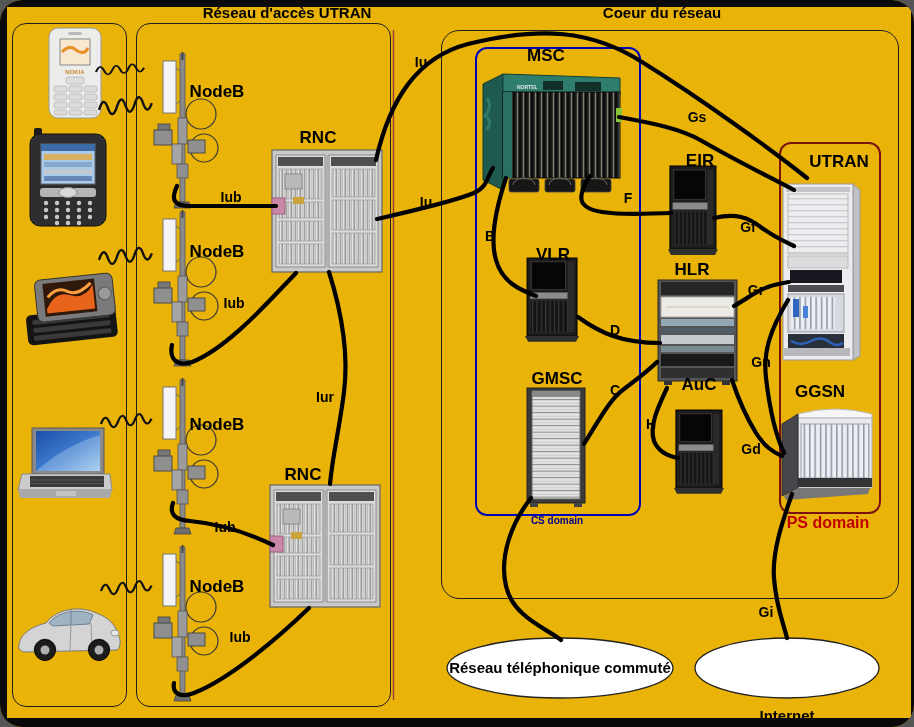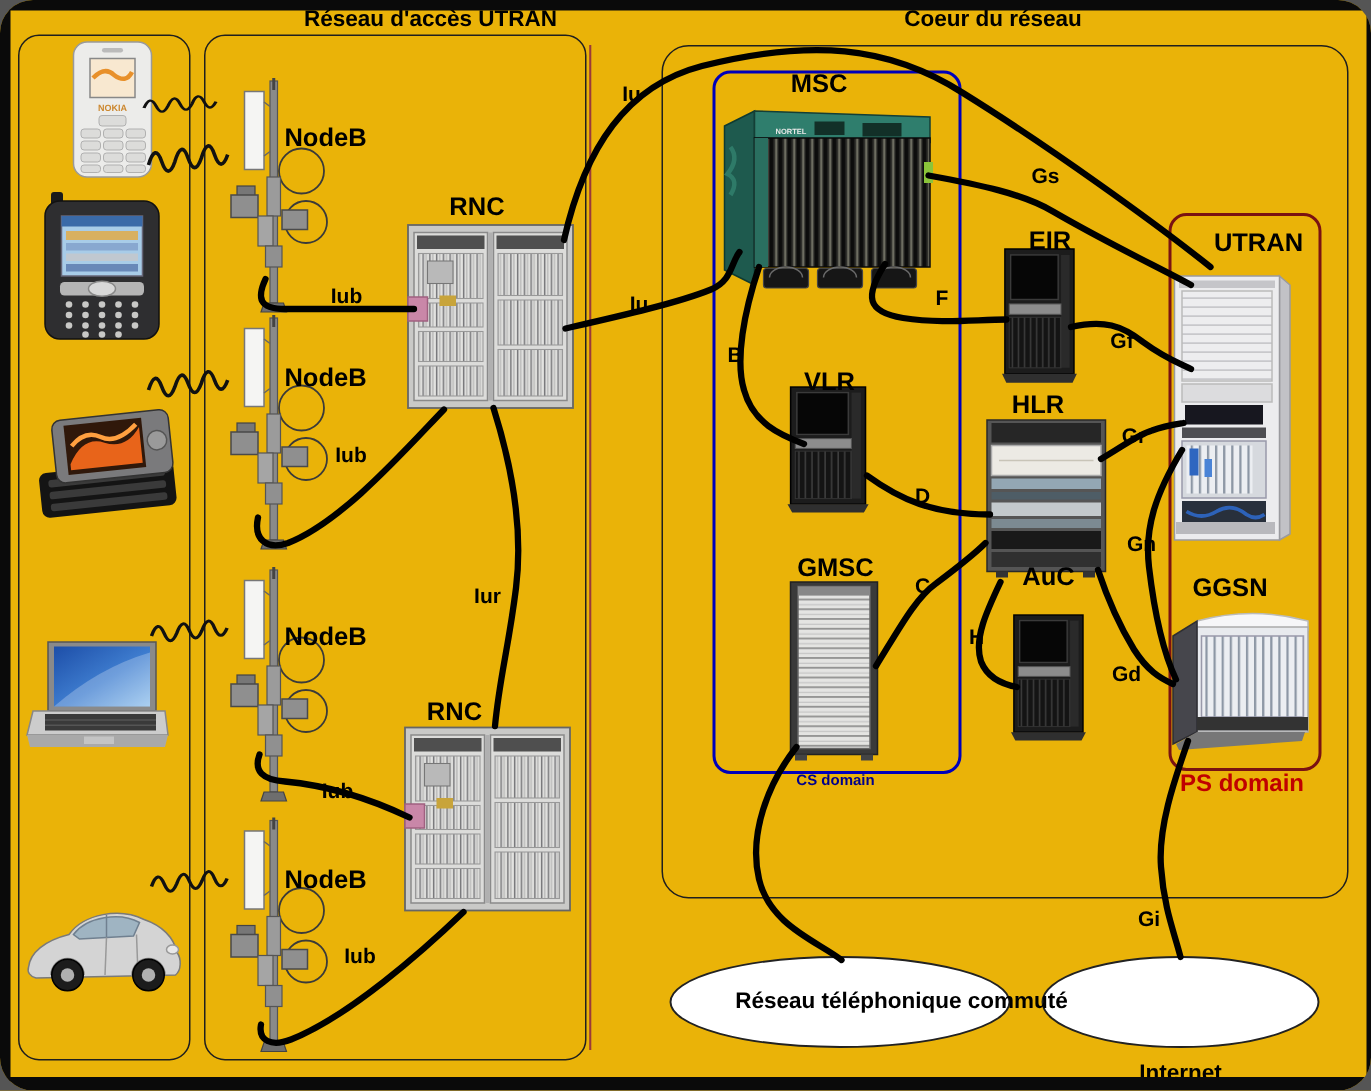--- a/index.html
+++ b/index.html
@@ -360,20 +360,20 @@
   <div class="lbl iface" style="left:490px;top:229px;">B</div>
   <div class="lbl iface" style="left:615px;top:323px;">D</div>
   <div class="lbl iface" style="left:615px;top:383px;">C</div>
   <div class="lbl iface" style="left:651px;top:417px;">H</div>
   <div class="lbl iface" style="left:748px;top:220px;">Gf</div>
   <div class="lbl iface" style="left:756px;top:283px;">Gr</div>
   <div class="lbl iface" style="left:761px;top:355px;">Gn</div>
   <div class="lbl iface" style="left:751px;top:442px;">Gd</div>
   <div class="lbl iface" style="left:766px;top:605px;">Gi</div>
 
-  <div class="lbl cloud-lbl" style="left:560px;top:668px;margin-left:41px;">Réseau téléphonique commuté</div>
+  <div class="lbl cloud-lbl" style="left:560px;top:668px;">Réseau téléphonique commuté</div>
   <div class="lbl cloud-lbl" style="left:787px;top:668px;margin-top:48px;">Internet</div>
 
   <div class="edge" style="left:0;top:0;width:914px;height:7px;"></div>
   <div class="edge" style="left:0;top:0;width:7px;height:727px;"></div>
   <div class="edge" style="left:0;top:718px;width:914px;height:9px;"></div>
   <div class="edge" style="left:911px;top:0;width:3px;height:727px;"></div>
 </div>
 
 </body></html>

